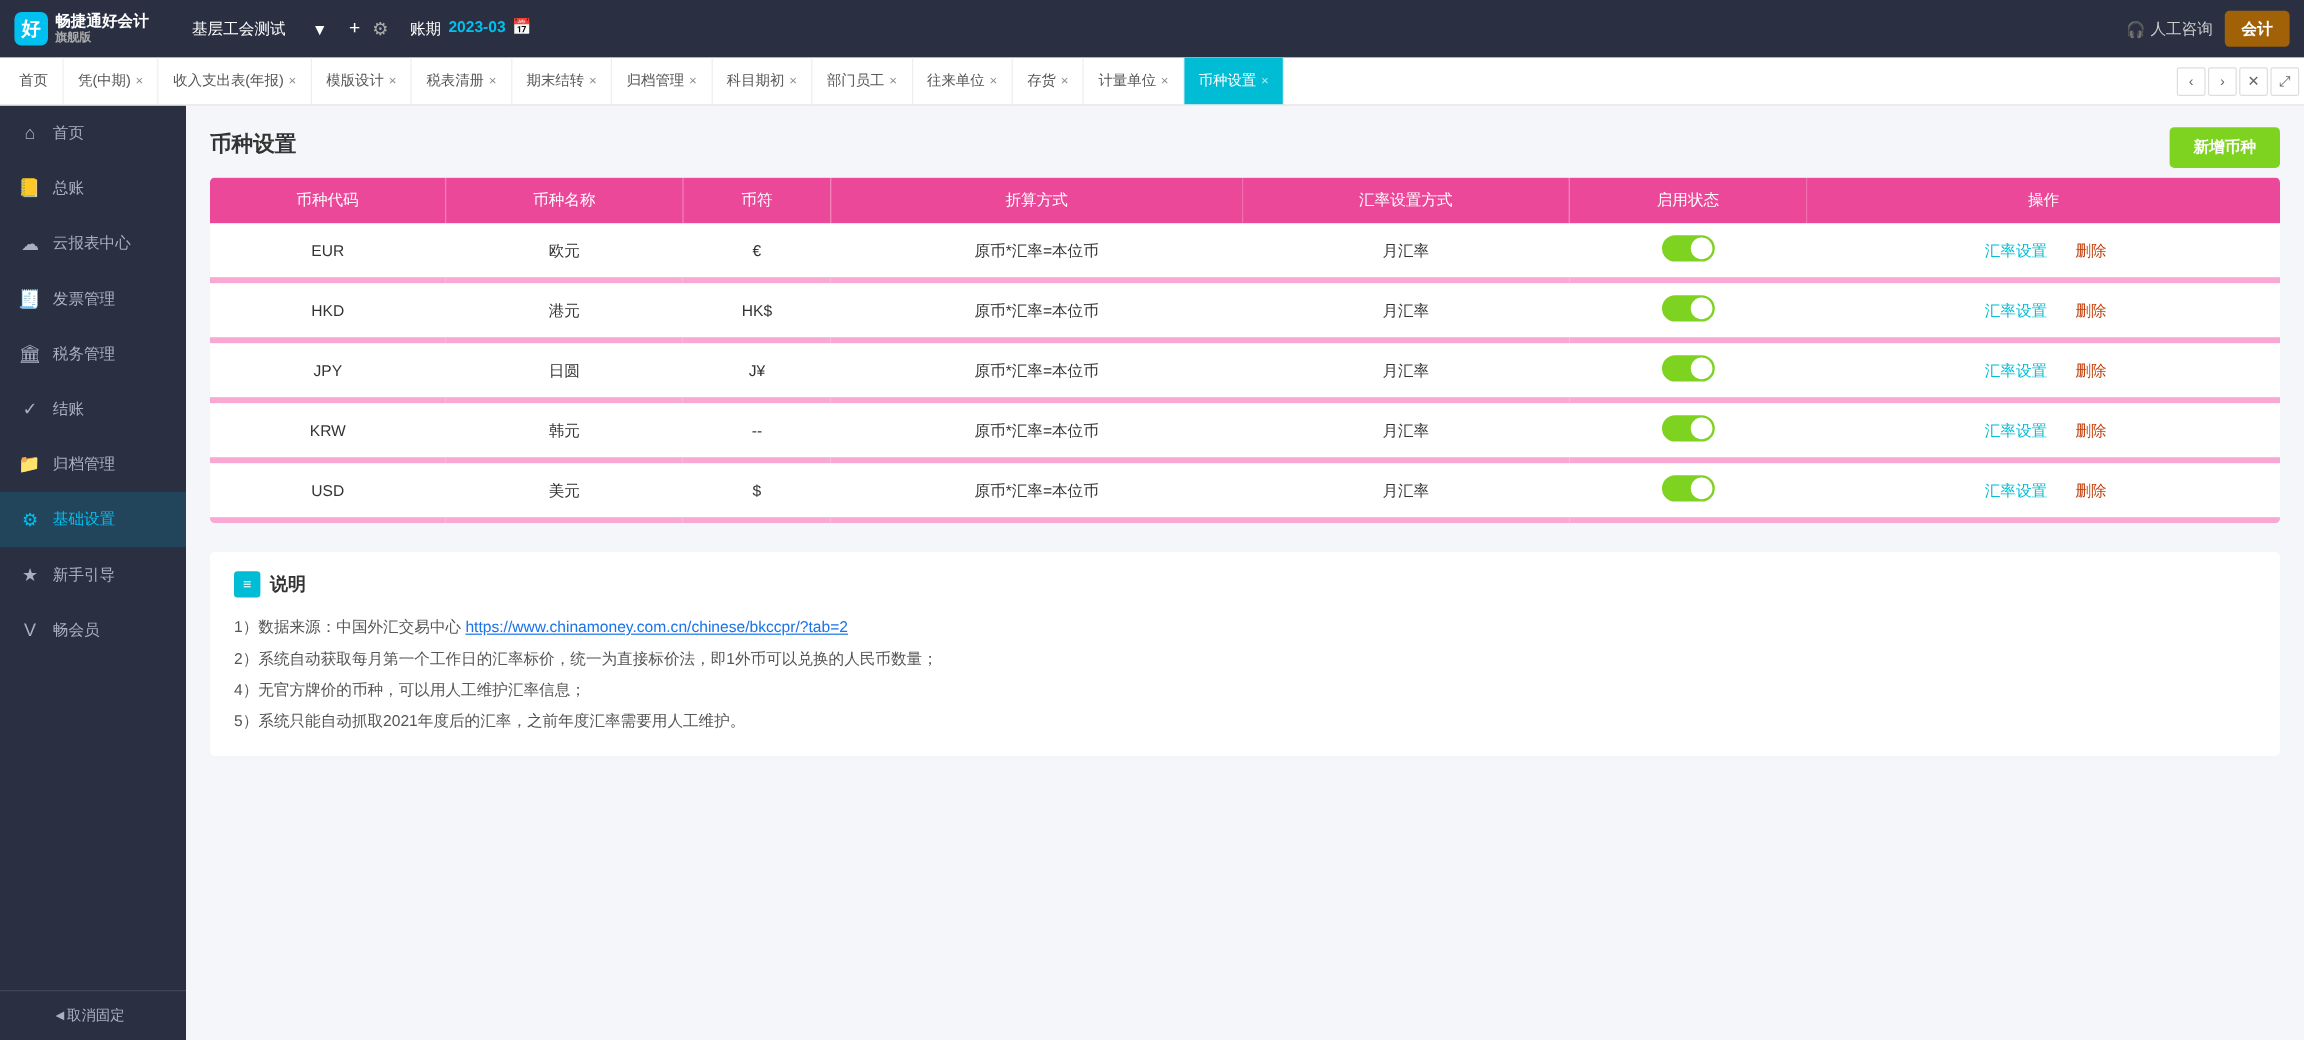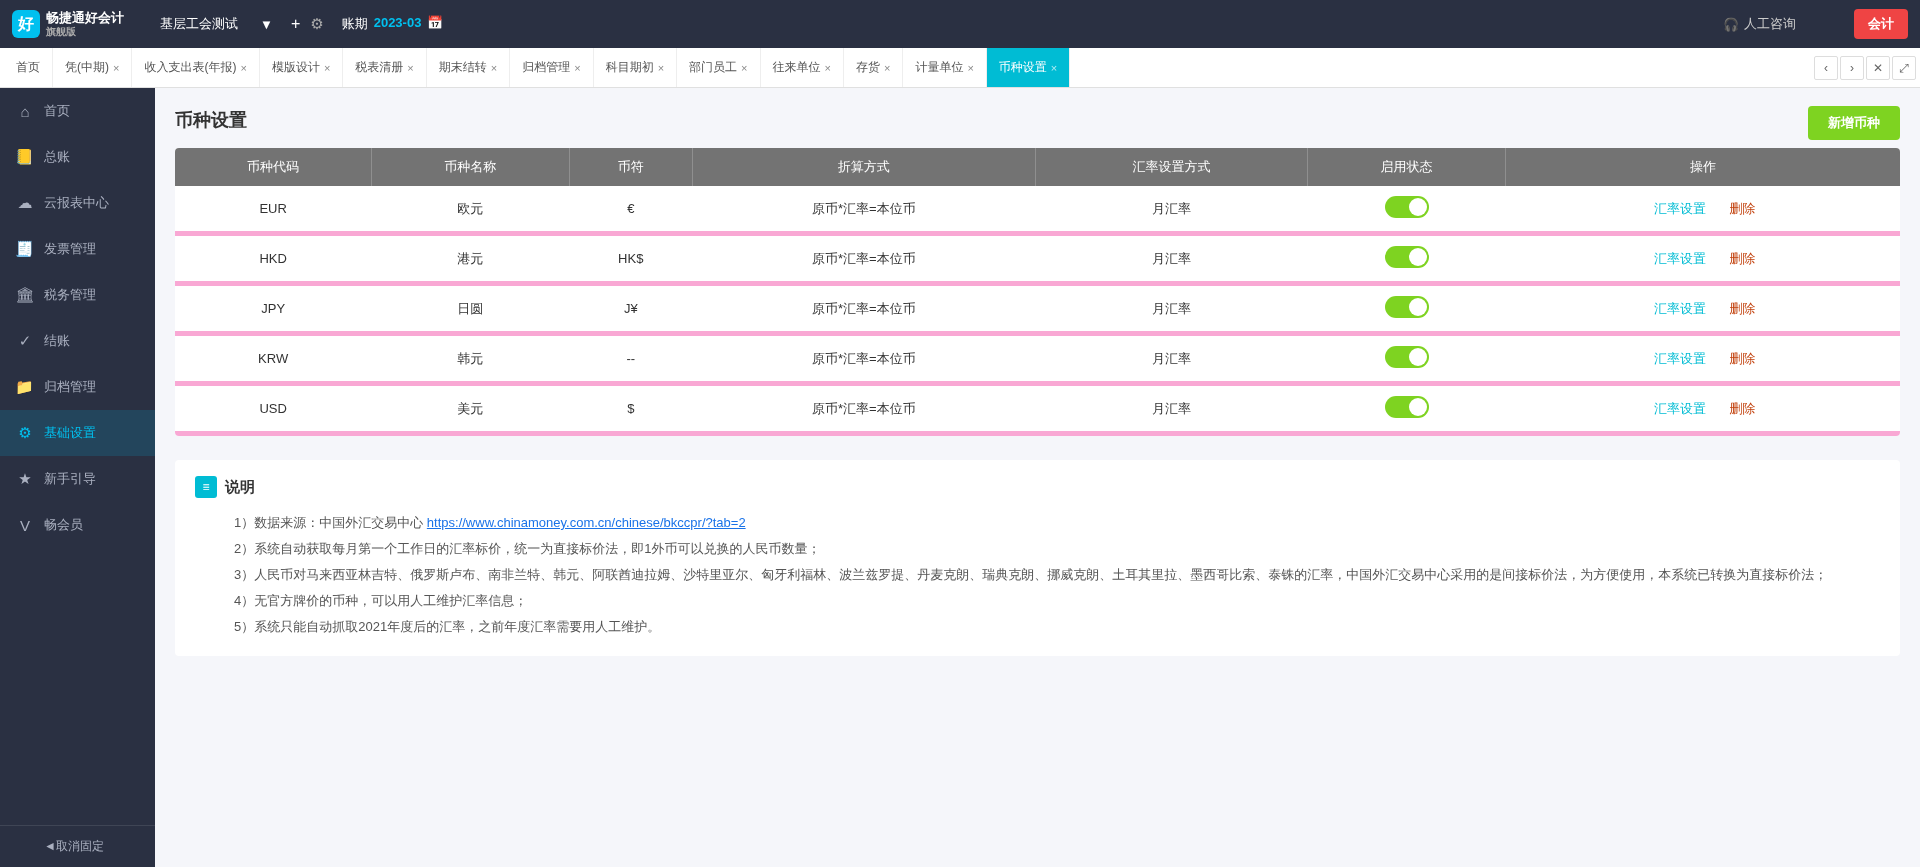--- a/index.html
+++ b/index.html
@@ -12,21 +12,21 @@
     .logo-text { display: flex; flex-direction: column; line-height: 1.2; }
     .logo-text-main { color: #fff; font-size: 13px; }
     .logo-text-sub { color: #aaa; font-size: 10px; }
 
     .company-selector { display: flex; align-items: center; gap: 22px; color: #fff; font-size: 13px; cursor: pointer; padding: 4px 8px; border-radius: 4px; }
 
     .period-area { display: flex; align-items: flex-start; gap: 6px; color: #fff; font-size: 13px; margin-left: 8px; }
 
     .top-right { margin-left: auto; display: flex; align-items: center; gap: 10px; }
     .help-btn { display: flex; align-items: center; gap: 4px; color: #ccc; font-size: 13px; cursor: pointer; }
-    .account-btn { background: #ef4444; color: #fff; border: none; padding: 6px 14px; border-radius: 4px; cursor: pointer; font-size: 13px; font-weight: bold; margin-left: 48px; }
+    .account-btn { background: #a16207; color: #fff; border: none; padding: 6px 14px; border-radius: 4px; cursor: pointer; font-size: 13px; font-weight: bold; }
 
     
     .tab-bar { height: 40px; background: #fff; display: flex; align-items: center; border-bottom: 1px solid #e0e0e0; flex-shrink: 0; padding: 0 4px; overflow: hidden; }
     .tab-item { display: flex; align-items: center; gap: 4px; padding: 0 12px; height: 100%; font-size: 12px; color: #555; cursor: pointer; border-right: 1px solid #eee; white-space: nowrap; }
     .tab-item.active { background: #00bcd4; color: #fff; }
     .tab-close { color: inherit; opacity: 0.7; font-size: 11px; }
     .tab-nav-btns { display: flex; align-items: center; margin-left: auto; gap: 2px; }
     .tab-nav-btn { width: 24px; height: 24px; display: flex; align-items: center; justify-content: center; cursor: pointer; color: #666; border: 1px solid #ddd; border-radius: 2px; font-size: 12px; }
 
     
@@ -43,37 +43,37 @@
 
     
     .content { flex: 1; overflow-y: auto; background: #f5f6fa; padding: 20px; }
 
     .page-title { font-size: 18px; color: #333; font-weight: bold; margin-bottom: 16px; }
 
     .new-btn { float: right; margin-top: -42px; background: #7ed321; color: #fff; border: none; padding: 8px 20px; border-radius: 4px; cursor: pointer; font-size: 13px; font-weight: bold; }
 
     
     .data-table { width: 100%; border-collapse: collapse; background: #fff; border-radius: 4px; overflow: hidden; }
-    .data-table thead tr { background: #737373; color: #fff; }
+    .data-table thead tr { background: #ec4899; color: #fff; }
     .data-table thead th { padding: 10px 8px; text-align: center; font-size: 13px; font-weight: normal; border-right: 1px solid rgba(255,255,255,0.2); }
     .data-table thead th:last-child { border-right: none; }
     .data-table tbody tr { border-bottom: 5px solid #f9a8d4; }
     .data-table tbody td { padding: 10px 8px; text-align: center; font-size: 13px; color: #333; }
 
     .toggle { display: inline-flex; align-items: center; width: 44px; height: 22px; background: #7ed321; border-radius: 11px; position: relative; cursor: pointer; }
     .toggle-knob { width: 18px; height: 18px; background: #fff; border-radius: 50%; position: absolute; right: 2px; top: 2px; }
 
     .action-link { color: #00bcd4; cursor: pointer; text-decoration: none; margin: 0 12px; }
     .action-delete { color: #c2410c; cursor: pointer; margin: 0 8px; }
 
     
     .notes-section { margin-top: 24px; background: #fff; border-radius: 4px; padding: 16px 20px; }
     .notes-title { display: flex; align-items: center; gap: 8px; font-size: 15px; color: #333; font-weight: bold; margin-bottom: 12px; }
     .notes-icon { width: 22px; height: 22px; background: #00bcd4; border-radius: 3px; display: flex; align-items: center; justify-content: center; color: #fff; font-size: 12px; }
-    .notes-list { list-style: none; margin-left: 39px; }
+    .notes-list { list-style: none; }
     .notes-list li { color: #555; font-size: 13px; line-height: 2; }
     .notes-link { color: #1a73e8; text-decoration: underline; }
 
     
     .clearfix::after { content: ''; display: block; clear: both; }
   </style>
 </head>
 <body>
 
 <div class="top-bar">
@@ -321,19 +321,18 @@
     </table>
 
     <div class="notes-section">
       <div class="notes-title">
         <div class="notes-icon">≡</div>
         <span>说明</span>
       </div>
       <ul class="notes-list" id="notes-list">
           <li>1）数据来源：中国外汇交易中心 <a class="notes-link" href="#">https://www.chinamoney.com.cn/chinese/bkccpr/?tab=2</a></li>
           <li>2）系统自动获取每月第一个工作日的汇率标价，统一为直接标价法，即1外币可以兑换的人民币数量；</li>
-          <li>3）人民币对马来西亚林吉特、俄罗斯卢布、南非兰特、韩元、阿联酋迪拉姆、沙特里亚尔、匈牙利福林、波兰兹罗提、丹麦克朗、瑞典克朗、挪威克朗、土耳其里拉、墨西哥比索、泰铢的汇率，中国外汇交易中心采用的是间接标价法，为方便使用，本系统已转换为直接标价法；</li>
           <li>4）无官方牌价的币种，可以用人工维护汇率信息；</li>
           <li>5）系统只能自动抓取2021年度后的汇率，之前年度汇率需要用人工维护。</li>
         </ul>
     </div>
   </div>
 </div>
 
 </body></html>

